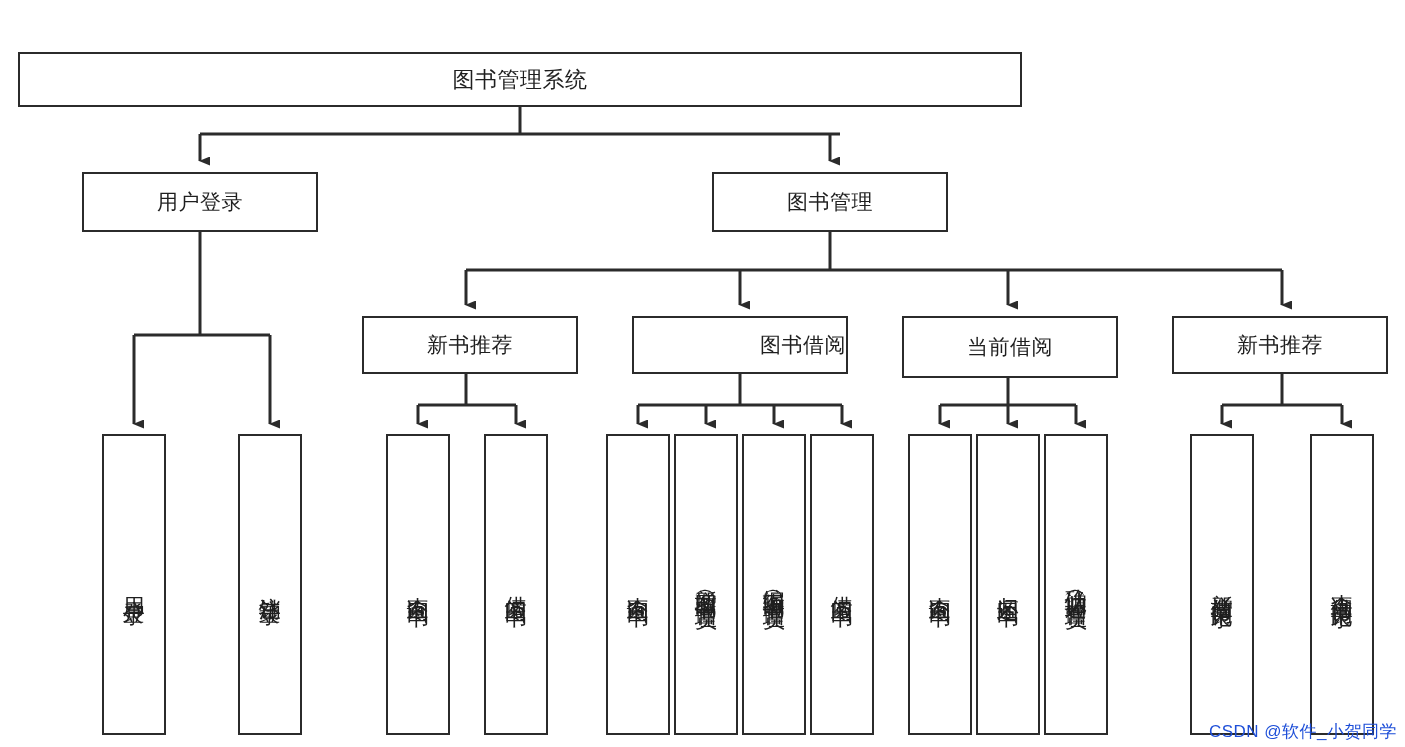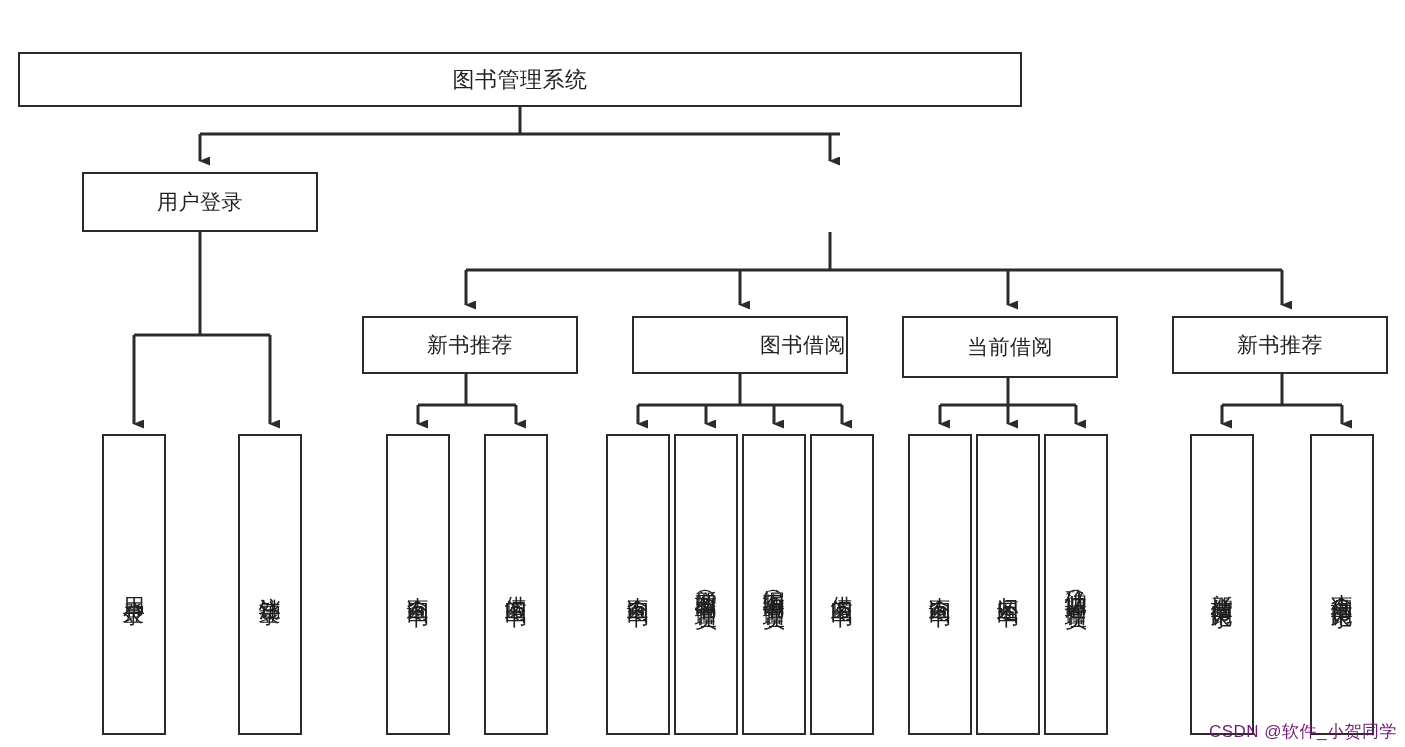--- a/index.html
+++ b/index.html
@@ -63,21 +63,21 @@
   .leaf {
     align-items: center;
     justify-content: center;
     padding: 4px 0;
   }
   #watermark {
     position: absolute;
     right: 8px;
     bottom: 4px;
     font-size: 17px;
-    color: #701a75;
+    color: #1d4ed8;
     letter-spacing: 0.5px;
     white-space: nowrap;
     user-select: none;
   }
 </style>
 </head>
 <body>
 
 <div id="diagram-root">
 
@@ -132,20 +132,23 @@
   </svg>
 
   <div class="node level-root" style="left:18px; top:14px; width:1004px; height:55px;margin-top:38px;">
     <span class="node-label">图书管理系统</span>
   </div>
 
   <div class="node level-mid" style="left:82px; top:172px; width:236px; height:60px;">
     <span class="node-label">用户登录</span>
   </div>
 
+  <div class="node level-mid" style="left:712px; top:172px; width:236px; height:60px;">
+    <span class="node-label">图书管理</span>
+  </div>
 
   <div class="node level-mid" style="left:362px; top:316px; width:216px; height:58px;justify-content:center;">
     <span class="node-label">新书推荐</span>
   </div>
 
   <div class="node level-mid" style="left:632px; top:316px; width:216px; height:58px;justify-content:flex-end;">
     <span class="node-label">图书借阅</span>
   </div>
 
   <div class="node level-mid" style="left:902px; top:316px; width:216px; height:62px;">

